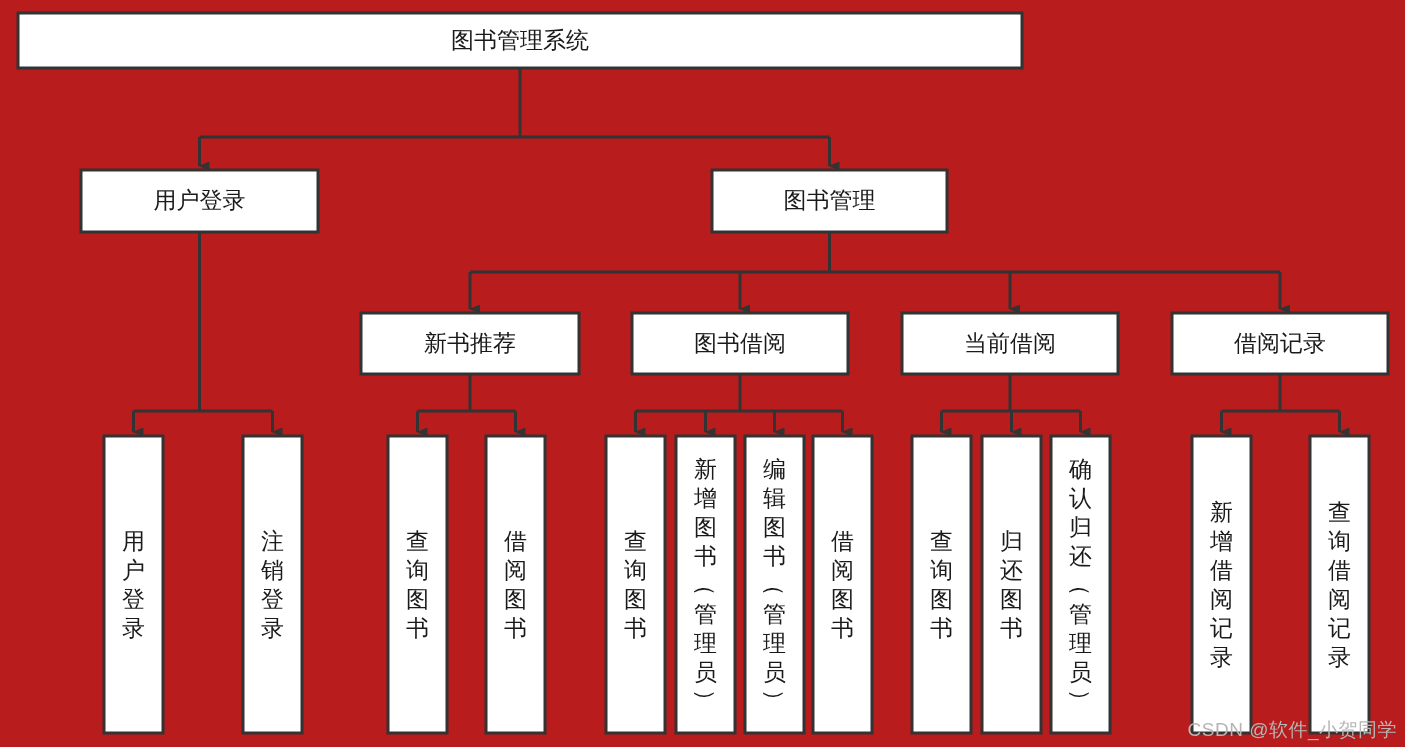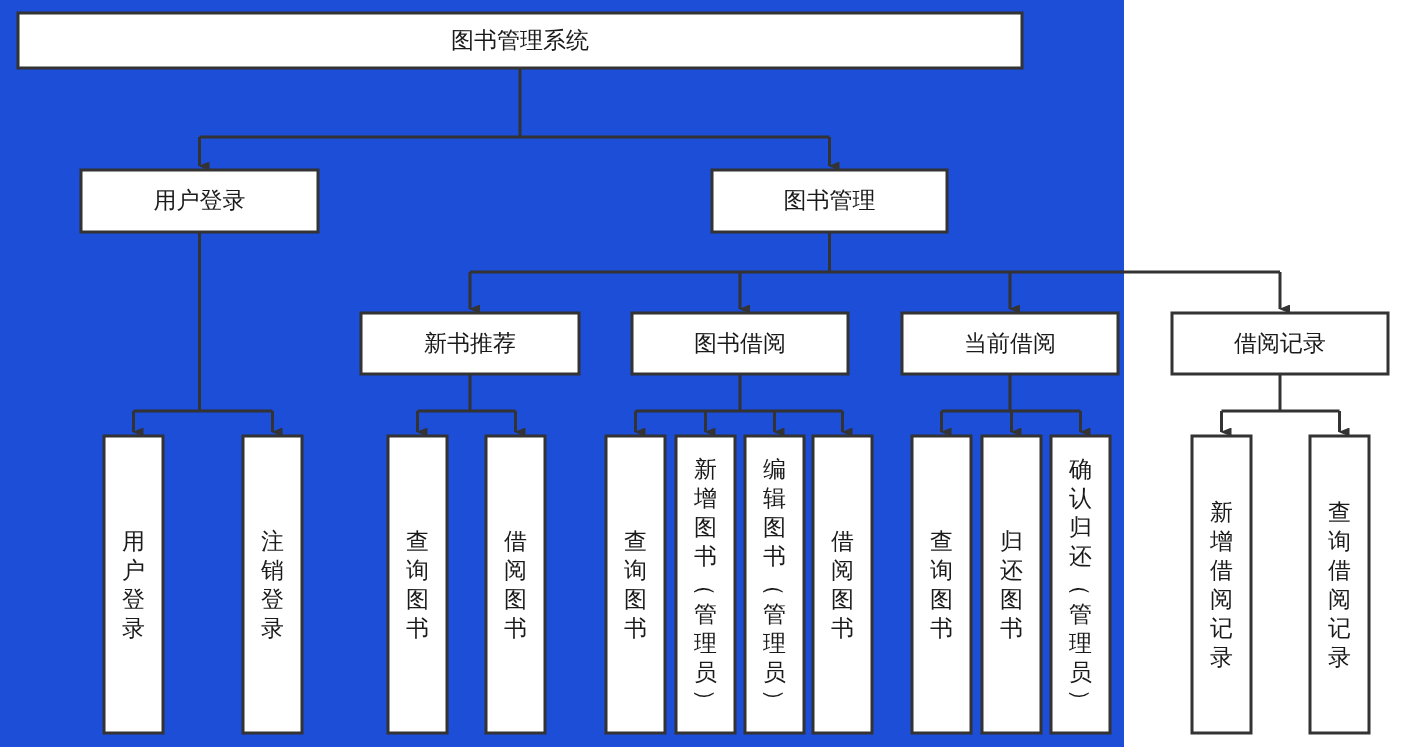--- a/index.html
+++ b/index.html
@@ -8,23 +8,23 @@
     background: #ffffff;
   }
   body {
     width: 1405px;
     height: 747px;
     font-family: "Liberation Sans", "DejaVu Sans", sans-serif;
     overflow: hidden;
   }
   #diagram-root {
     position: relative;
-    width: 1124px;
+    width: 1405px;
     height: 747px;
-    background: #1d4ed8;
+    background: #b91c1c;
   }
   svg#flow-svg {
     position: absolute;
     left: 0;
     top: 0;
     width: 1405px;
     height: 747px;
     display: block;
   }
   .node-box {
@@ -256,13 +256,14 @@
           <text x="1339.5" y="549.12" class="node-label-v">询</text>
           <text x="1339.5" y="578.12" class="node-label-v">借</text>
           <text x="1339.5" y="607.12" class="node-label-v">阅</text>
           <text x="1339.5" y="636.12" class="node-label-v">记</text>
           <text x="1339.5" y="665.12" class="node-label-v">录</text>
           <title>查询借阅记录</title>
         </g>
       </g>
   </svg>
 
+  <div class="watermark-text">CSDN @软件_小贺同学</div>
 </div>
 
 </body></html>

